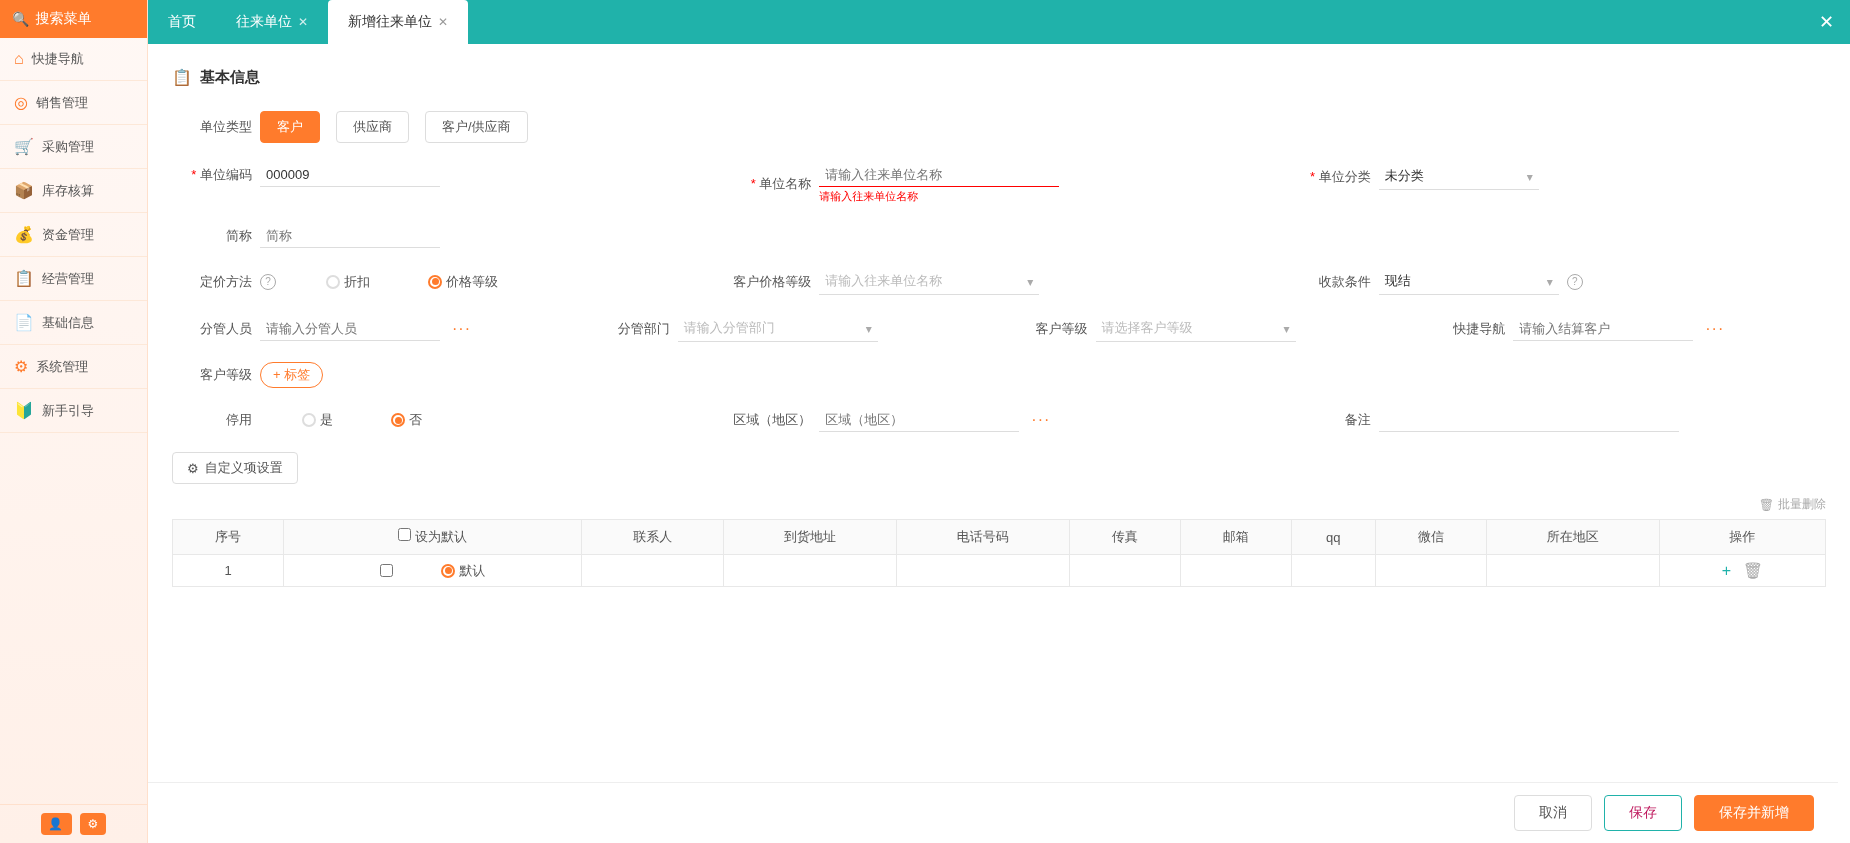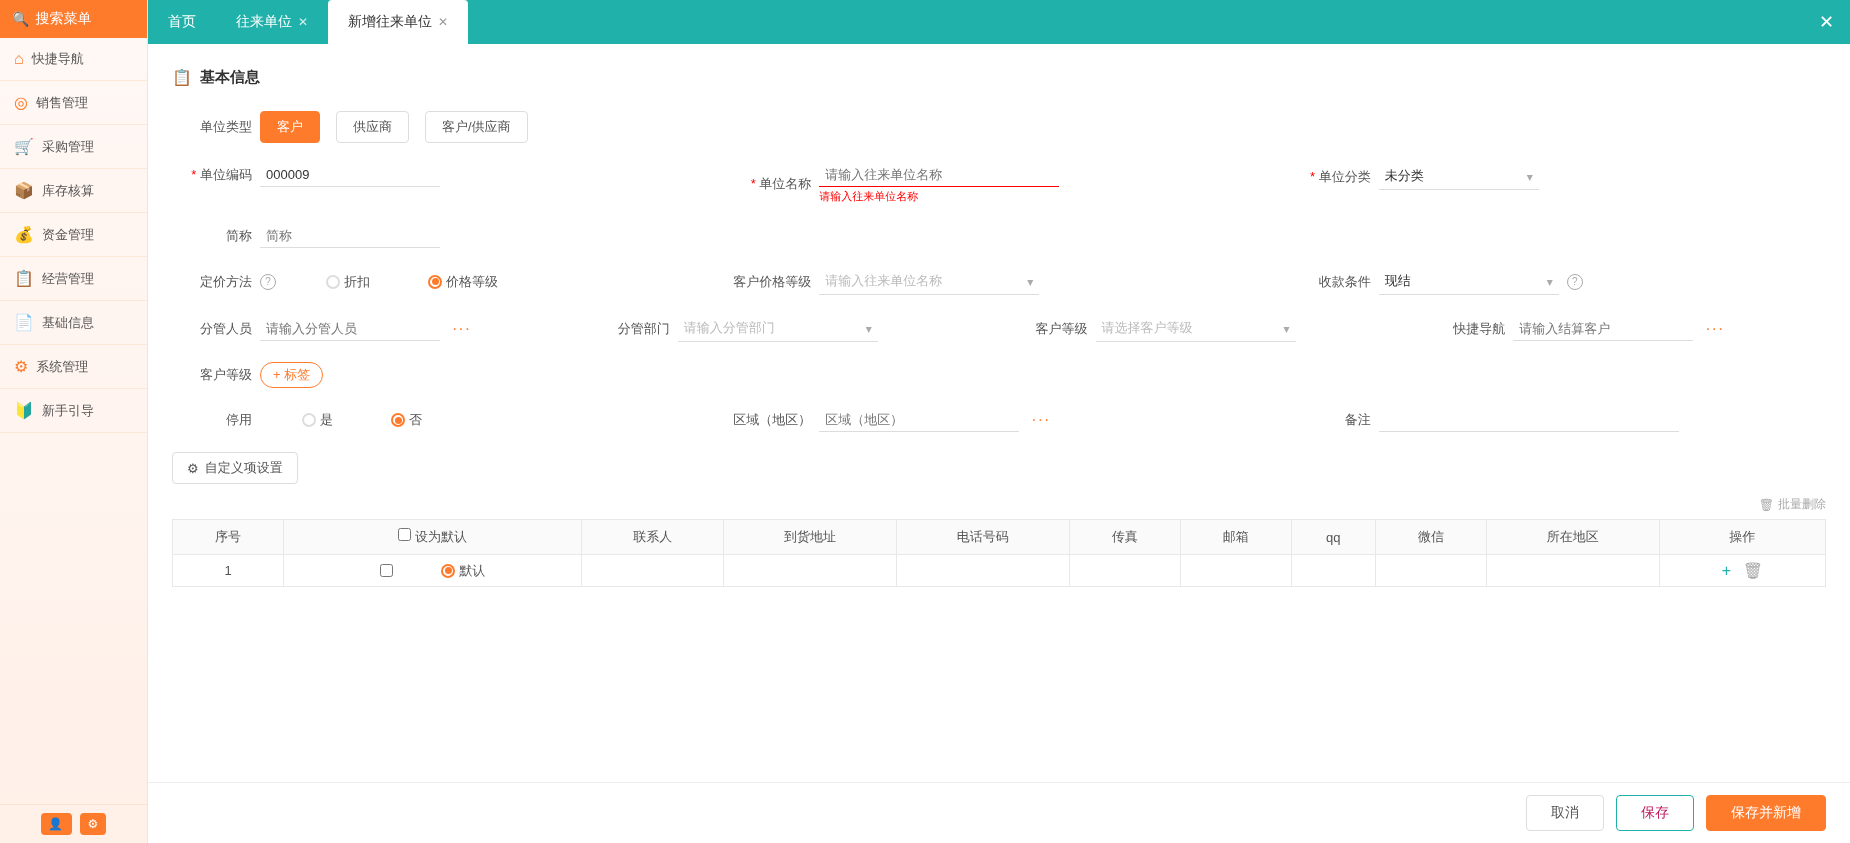--- a/index.html
+++ b/index.html
@@ -327,21 +327,21 @@
       align-items: center;
       justify-content: flex-end;
       gap: 4px;
     }
 
     
     .footer-bar {
       position: absolute;
       bottom: 0;
       left: 0;
-      right: 0;
+      right: 12px;
       background: white;
       border-top: 1px solid #eee;
       padding: 12px 24px;
       display: flex;
       justify-content: flex-end;
       gap: 12px;
     }
     .btn-cancel {
       border: 1px solid #ddd;
       background: white;

